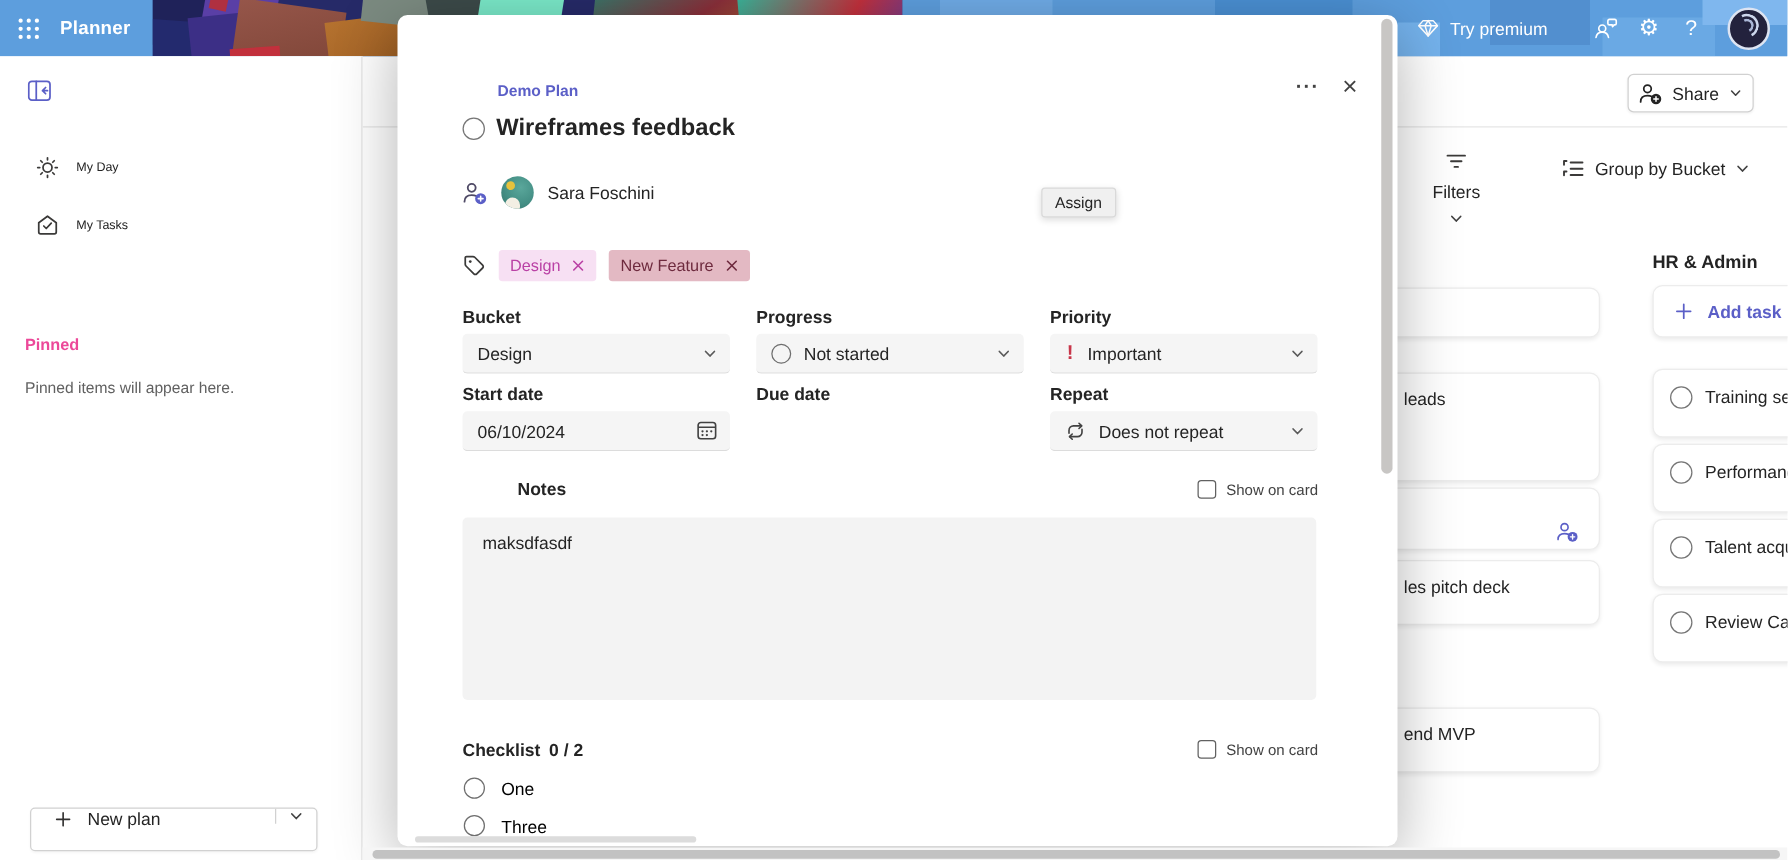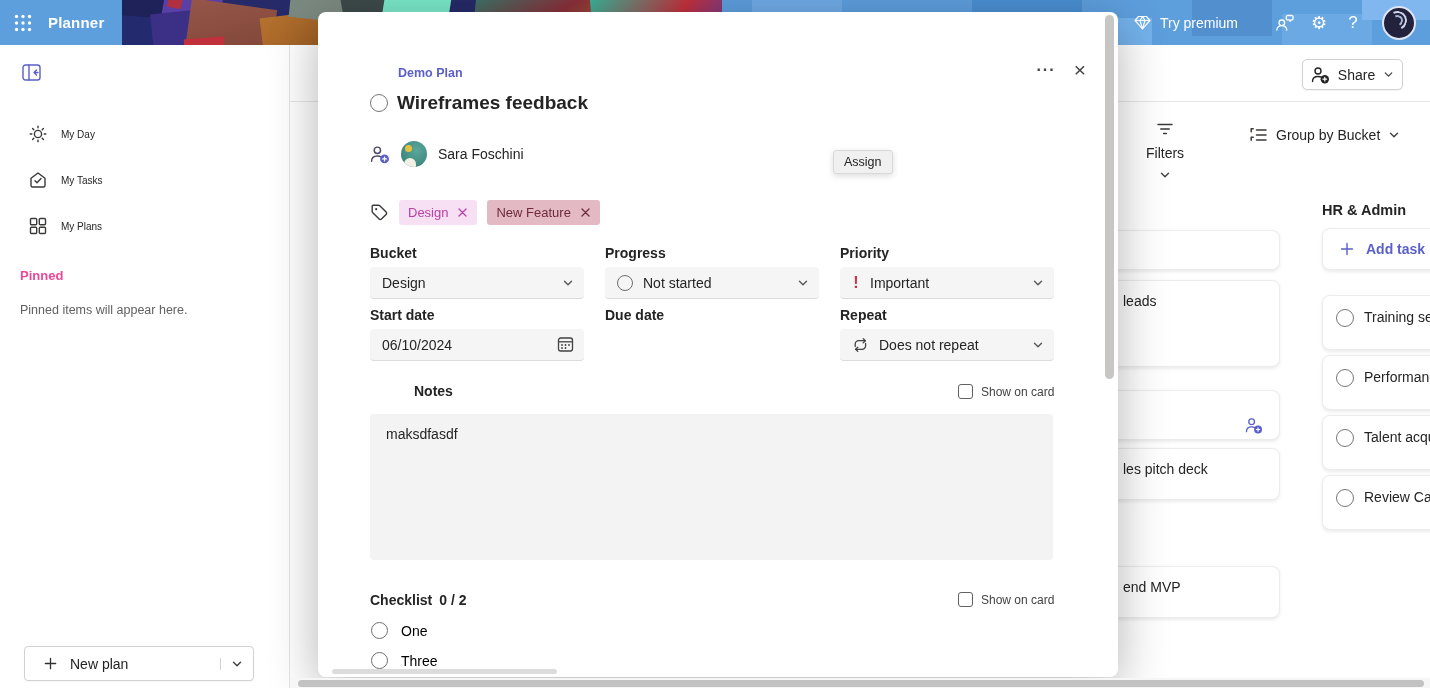--- a/index.html
+++ b/index.html
@@ -23,21 +23,21 @@
   .tb-avatar { width:34px; height:34px; border-radius:50%; background:#23223d; border:2px solid #dde4f2; margin:0 14px 0 12px; position:relative; cursor:pointer; }
   .tb-avatar .arc1 { position:absolute; left:4px; top:3px; width:19px; height:19px; border:2px solid transparent; border-top-color:#cdd6ec; border-right-color:#cdd6ec; border-radius:50%; transform:rotate(18deg); }
   .tb-avatar .arc2 { position:absolute; left:8px; top:7px; width:11px; height:11px; border:2px solid transparent; border-top-color:#aab6d6; border-right-color:#aab6d6; border-radius:50%; transform:rotate(18deg); }
 
   
   .sidebar { position:absolute; left:0; top:45px; width:290px; height:643px; background:#fff; border-right:1px solid #e6e6e6; z-index:2; }
   .collapse-btn { position:absolute; left:22px; top:19px; width:22px; height:20px; cursor:pointer; }
   .nav-item { position:absolute; left:0; width:100%; height:40px; display:flex; align-items:center; gap:13px; padding-left:28px; font-size:10px; color:#242424; cursor:pointer; }
   .pinned-h { position:absolute; left:20px; top:223px; font-size:13px; font-weight:700; color:#ec4899; }
   .pinned-empty { position:absolute; left:20px; top:258px; font-size:12.5px; color:#616161; }
-  .newplan { position:absolute; left:24px; top:601px; width:230px; height:35px; background:#fff; border:1px solid #d1d1d1; border-radius:4px; display:flex; align-items:center; box-shadow:0 1px 2px rgba(0,0,0,.04); }
+  .newplan { position:absolute; left:24px; top:601px; width:230px; height:35px; background:#fff; border:1px solid #d1d1d1; border-radius:4px; display:flex; align-items:flex-start; box-shadow:0 1px 2px rgba(0,0,0,.04); }
   .newplan-main { flex:1; display:flex; align-items:center; gap:12px; padding-left:18px; font-size:14px; color:#242424; cursor:pointer; }
   .newplan-dd { width:33px; border-left:1px solid #d1d1d1; display:flex; align-items:center; justify-content:center; cursor:pointer; }
 
   
   .content-hdr-divider { position:absolute; left:290px; top:101px; width:1140px; height:1px; background:#e6e6e6; }
   .share-btn { position:absolute; left:1302px; top:59px; width:101px; height:31px; background:#fff; border:1px solid #d1d1d1; border-radius:5px; display:flex; align-items:center; justify-content:center; gap:8px; font-size:14px; color:#242424; box-shadow:0 1px 2px rgba(0,0,0,.05); cursor:pointer; }
   .tb-ctl { position:absolute; top:121px; height:27px; display:flex; align-items:center; gap:8px; font-size:14px; color:#242424; cursor:pointer; }
   .ctl-filters { left:1146px;flex-direction:column; }
   .ctl-group { left:1249px; }
 
@@ -196,31 +196,20 @@
     </div>
     <div class="nav-item" style="top:115px;">
       <span>
         <svg width="20" height="20" viewBox="0 0 20 20" fill="none" stroke="#3b3a39" stroke-width="1.4" stroke-linecap="round" stroke-linejoin="round">
           <path d="M3 8.2 10 3l7 5.2v7.3a1.5 1.5 0 0 1-1.5 1.5h-11A1.5 1.5 0 0 1 3 15.5Z"></path>
           <path d="M7 10.8l2 2 4-4.3"></path>
         </svg>
       </span>
       <span>My Tasks</span>
     </div>
-    <div class="nav-item" style="top:161px;">
-      <span>
-        <svg width="20" height="20" viewBox="0 0 20 20" fill="none" stroke="#3b3a39" stroke-width="1.4">
-          <rect x="2.5" y="2.5" width="6.2" height="6.2" rx="1"></rect>
-          <rect x="11.3" y="2.5" width="6.2" height="6.2" rx="1"></rect>
-          <rect x="2.5" y="11.3" width="6.2" height="6.2" rx="1"></rect>
-          <rect x="11.3" y="11.3" width="6.2" height="6.2" rx="1"></rect>
-        </svg>
-      </span>
-      <span>My Plans</span>
-    </div>
     <div class="pinned-h">Pinned</div>
     <div class="pinned-empty">Pinned items will appear here.</div>
     <div class="newplan">
       <div class="newplan-main">
         <span>
           <svg width="15" height="15" viewBox="0 0 16 16" fill="none" stroke="#323130" stroke-width="1.4" stroke-linecap="round">
               <path d="M8 2.5v11M2.5 8h11"></path>
             </svg>
         </span>
         <span>New plan</span>
@@ -276,21 +265,21 @@
     <span>Group by Bucket</span>
     <span>
       <svg width="12" height="12" viewBox="0 0 12 12" fill="none" stroke="#424242" stroke-width="1.4" stroke-linecap="round" stroke-linejoin="round">
           <path d="M2.5 4.2 6 7.8 9.5 4.2"></path>
         </svg>
     </span>
   </div>
 
   <div id="col-left">
     <div class="card" style="top:128px;height:40px;"></div>
-    <div class="card" style="top:178px;height:87px;">
+    <div class="card" style="top:196px;height:87px;">
       <span class="frag-text">leads</span>
     </div>
     <div class="card" style="top:288px;height:50px;">
       <span style="position:absolute;right:16px;top:26px;">
         <svg width="18" height="17" viewBox="0 0 19 18" fill="none">
           <circle cx="7" cy="5" r="3" stroke="#5b5fc7" stroke-width="1.4"></circle>
           <path d="M1.5 15.5C1.5 11.8 4 10.5 7 10.5c1.3 0 2.5.2 3.4.7" stroke="#5b5fc7" stroke-width="1.4" stroke-linecap="round"></path>
           <circle cx="13.8" cy="13.2" r="4.2" fill="#5b5fc7"></circle>
           <path d="M13.8 11.4v3.6M12 13.2h3.6" stroke="#fff" stroke-width="1.2" stroke-linecap="round"></path>
         </svg>

